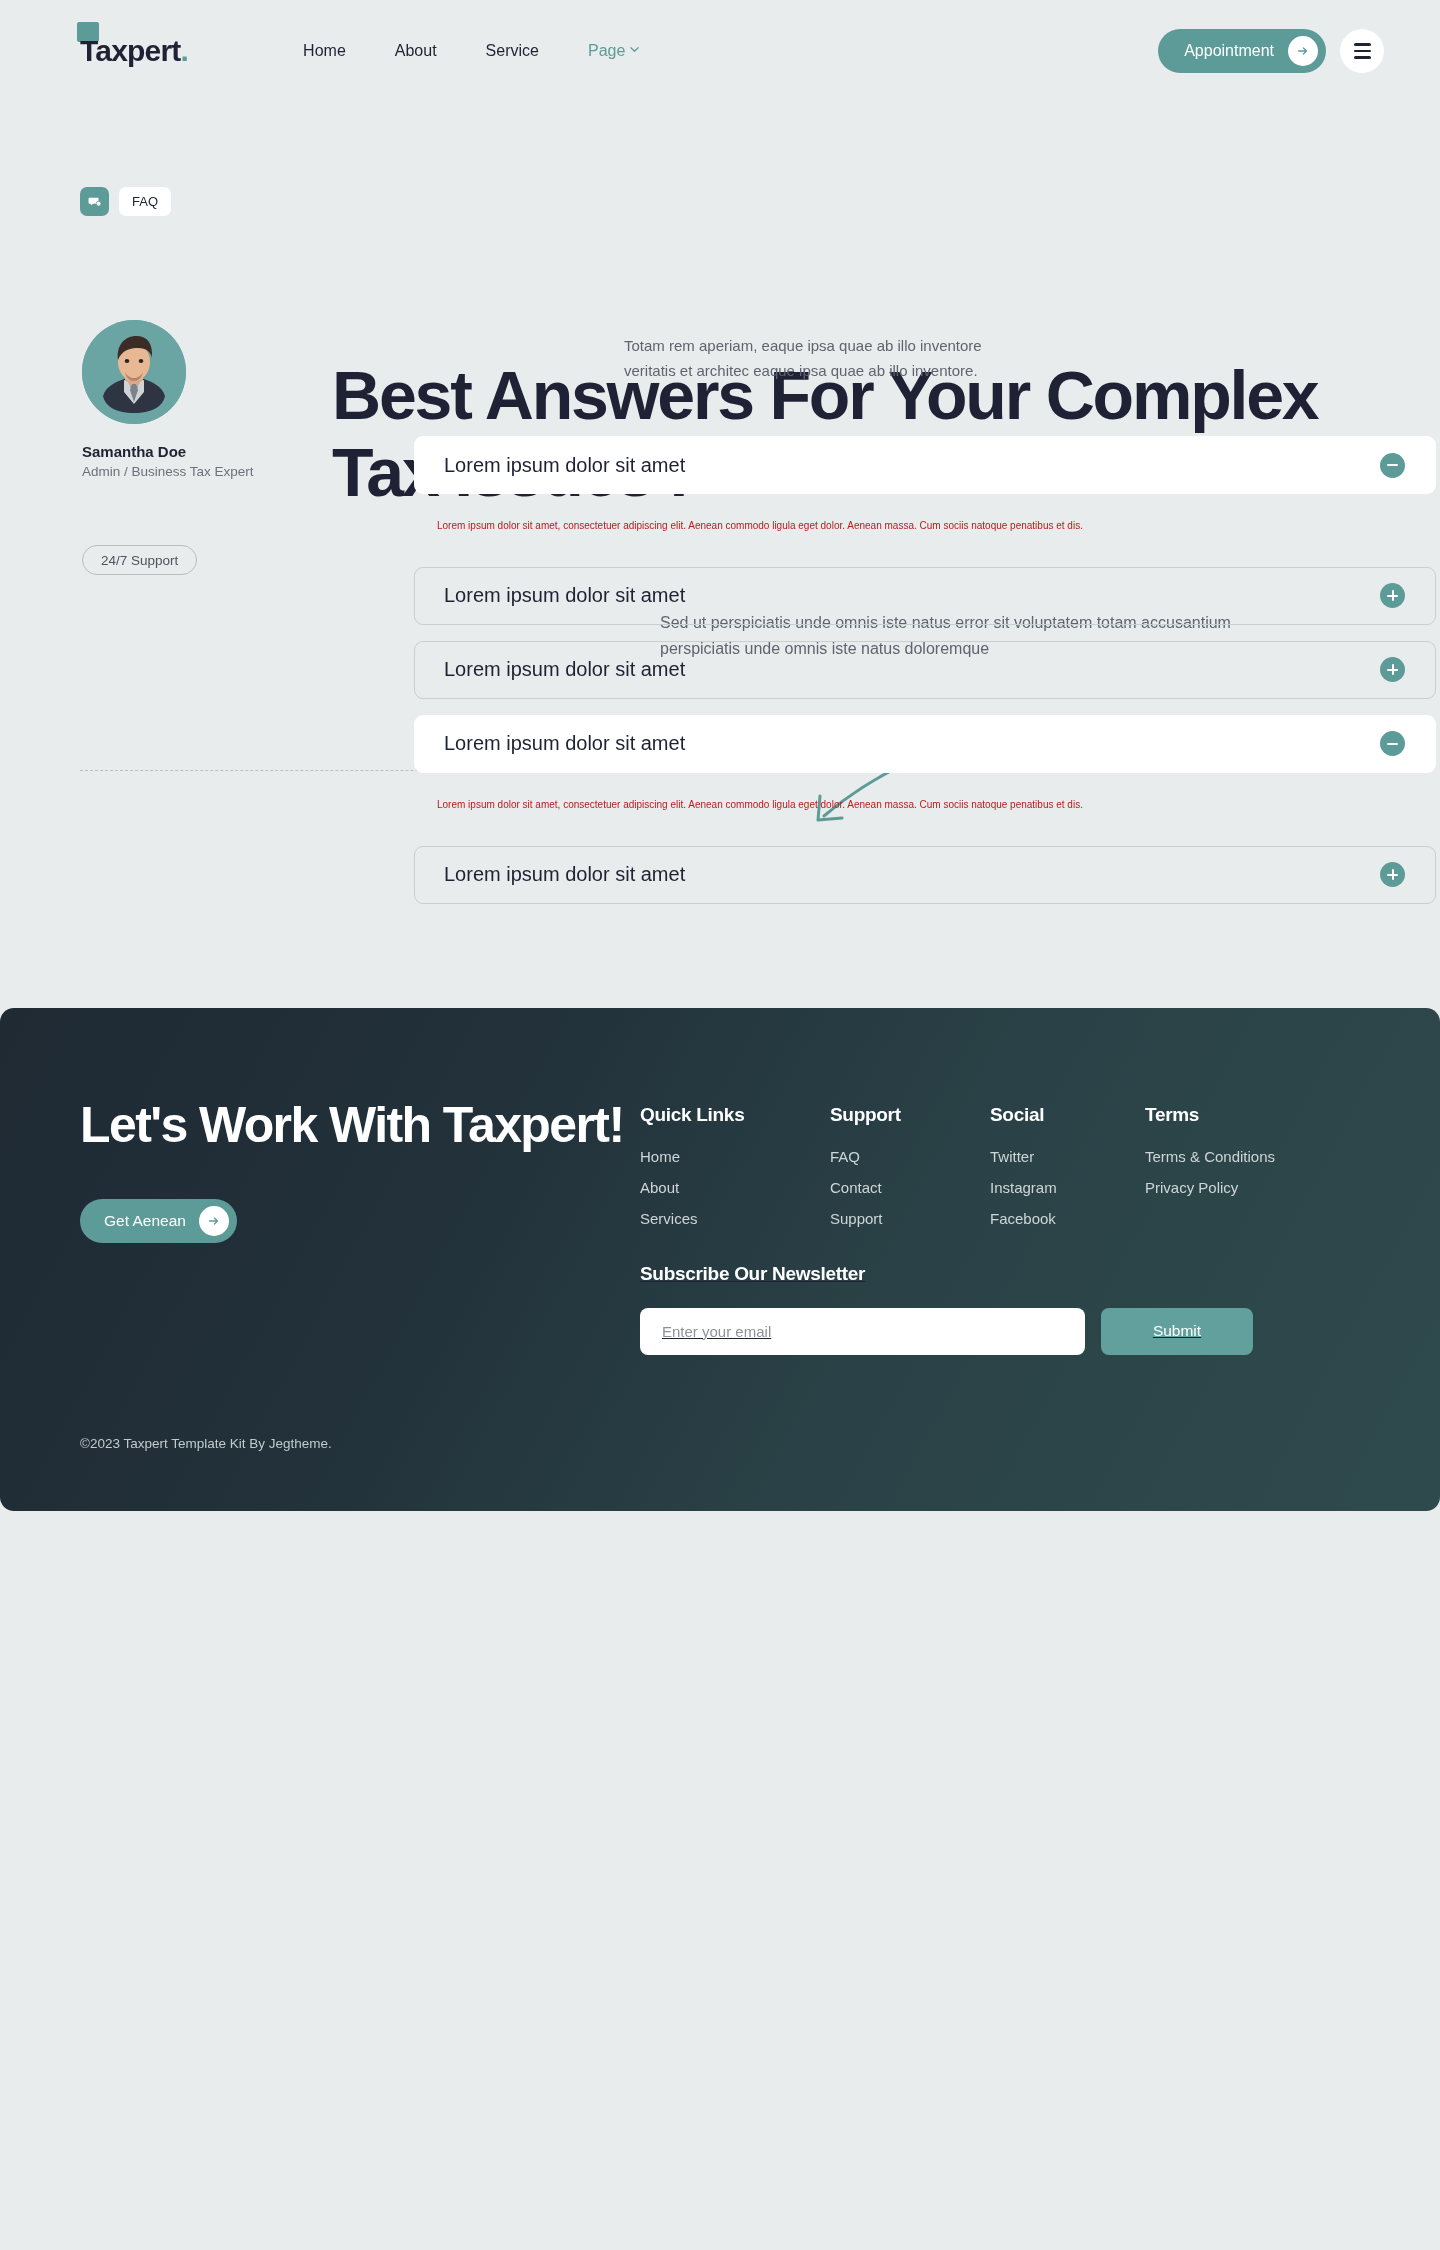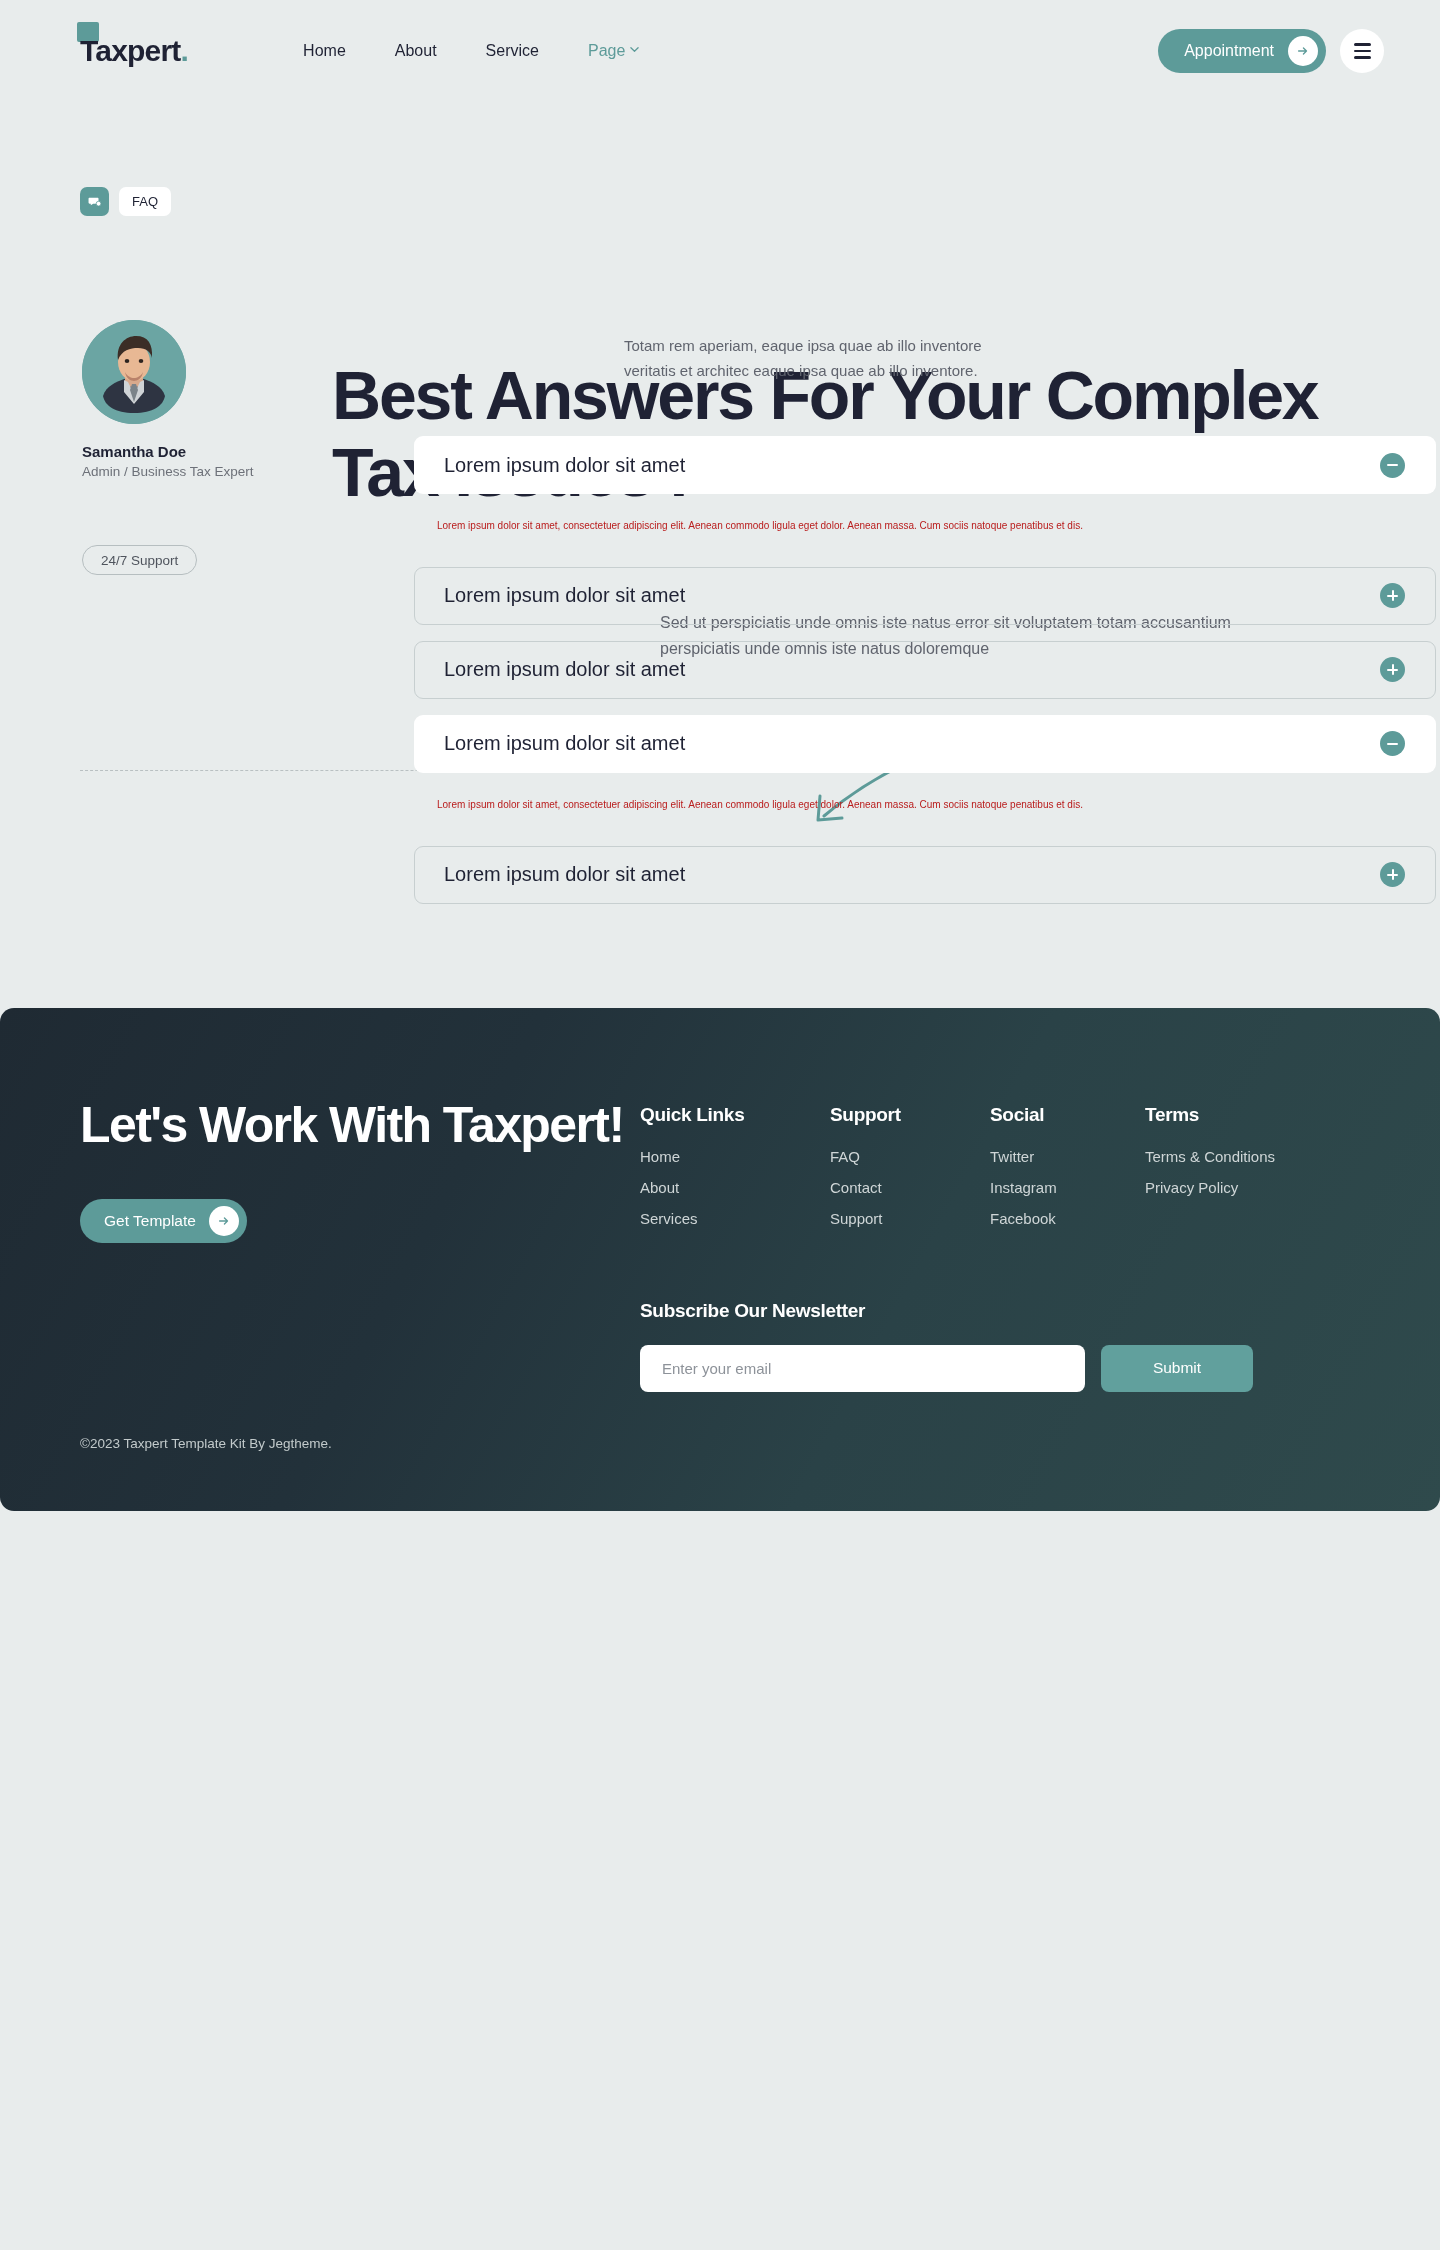--- a/index.html
+++ b/index.html
@@ -172,21 +172,21 @@
   .link-col { width:0; }
   .link-col.c0 { width:190px; }
   .link-col.c1 { width:160px; }
   .link-col.c2 { width:155px; }
   .link-col.c3 { width:auto; }
   .col-title { font-size:19px; font-weight:700; color:#fff; letter-spacing:-0.3px; margin-bottom:22px; }
   .col-link {
     display:block; font-size:15px; color:#cfd6d7; text-decoration:none;
     margin-bottom:14px; cursor:pointer;
   }
-  .newsletter { margin-top:59px; }
+  .newsletter { margin-top:22px;text-decoration:underline; }
   .nl-title { font-size:19px; font-weight:700; color:#fff; letter-spacing:-0.3px; }
   .nl-row { margin-top:23px; display:flex; gap:16px; }
   .nl-input {
     width:445px; height:47px; border-radius:8px; border:none; background:#fff;
     padding:0 22px; font-size:15px; color:#1f2234; font-family:inherit; outline:none;
   }
   .nl-input::placeholder { color:#8d9299; }
   .nl-submit {
     width:152px; height:47px; border-radius:8px; border:none; background:#61a09d;
     color:#fff; font-size:15.5px; font-weight:500; cursor:pointer; font-family:inherit;
@@ -357,21 +357,21 @@
       </div>
     </div>
   </div>
 
   <div class="footer">
     <div class="footer-grid">
 
       <div class="footer-left">
         <div class="footer-head">Let's Work With Taxpert!</div>
         <button class="btn-started">
-          <span>Get Template</span>
+          <span>Get Aenean</span>
           <span class="btn-circle">
             <svg width="14" height="14" viewBox="0 0 16 16">
               <path d="M3 8 H12 M8.5 4.5 L12 8 L8.5 11.5" stroke="#5d9b99" stroke-width="1.5" fill="none" stroke-linecap="round" stroke-linejoin="round"></path>
             </svg>
           </span>
         </button>
       </div>
 
       <div class="footer-right">
         <div class="link-cols">

